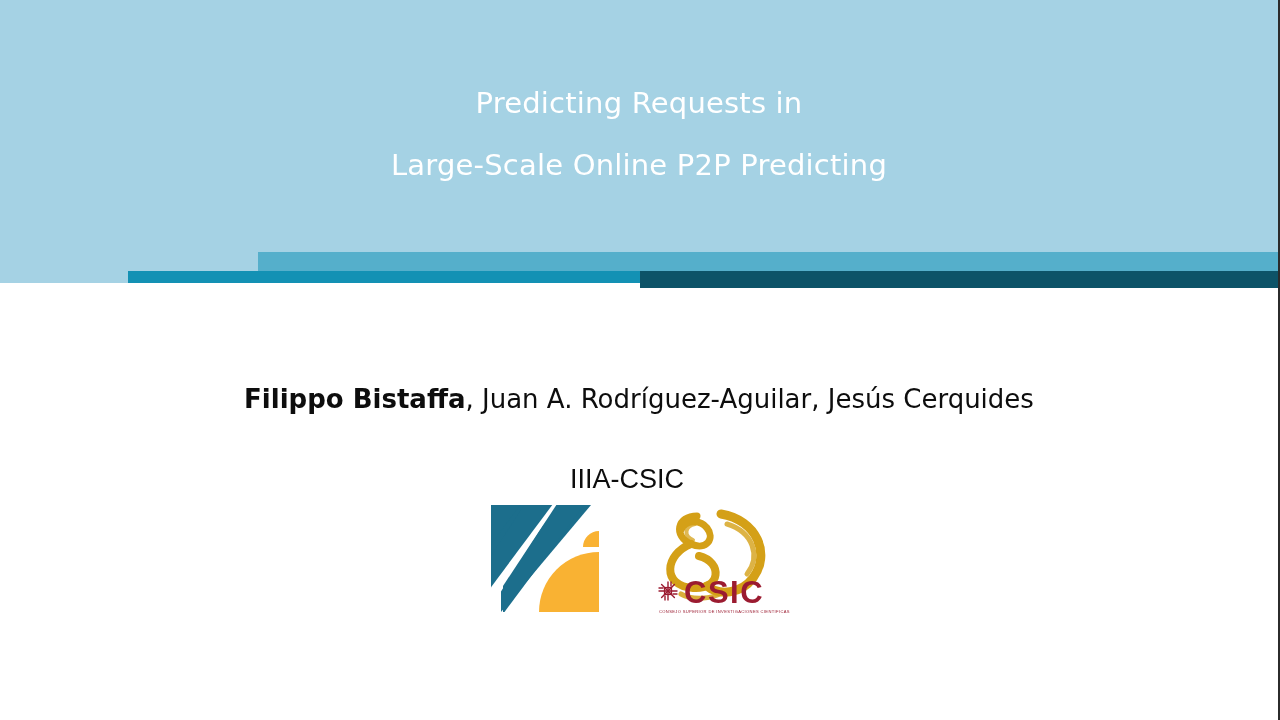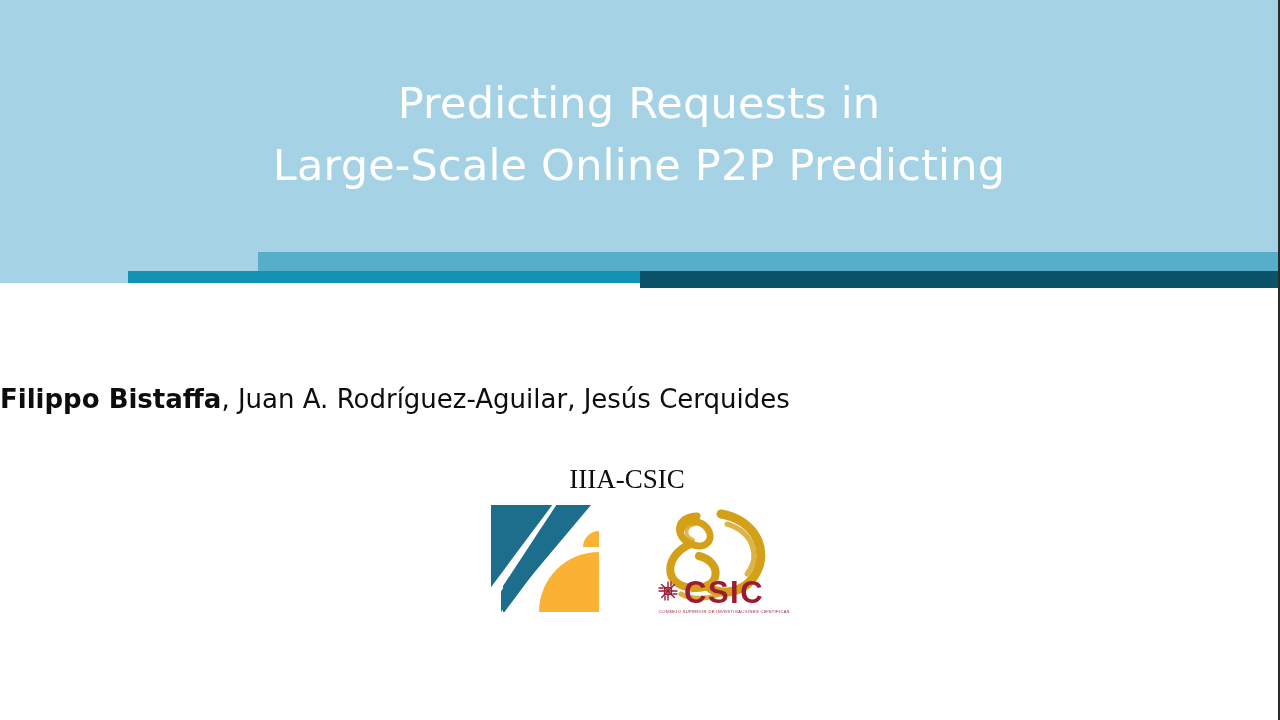--- a/index.html
+++ b/index.html
@@ -34,21 +34,21 @@
   .title-block {
     position: absolute;
     left: 0;
     top: 72px;
     width: 1278px;
     text-align: center;
     color: #ffffff;
   }
   .title-line {
     font-family: "DejaVu Sans", sans-serif;
-    font-size: 43px;
+    font-size: 29px;
     font-weight: 400;
     line-height: 62px;
     letter-spacing: 0.2px;
     color: #ffffff;
     white-space: nowrap;
   }
 
   
   .bar-medium {
     position: absolute;
@@ -83,36 +83,37 @@
     width: 1278px;
     height: 432px;
     background: #ffffff;
   }
 
   .authors {
     position: absolute;
     left: 0;
     top: 96px;
     width: 1278px;
+    text-align: center;
     font-family: "DejaVu Sans", sans-serif;
     font-size: 26px;
     color: #0d0d0d;
     white-space: nowrap;
   }
   .authors .lead {
     font-weight: bold;
   }
 
   .affiliation {
     position: absolute;
     left: 0;
     top: 176px;
     width: 1254px;
     text-align: center;
-    font-family: Liberation Serif, serif;
+    font-family: Liberation Sans, sans-serif;
     font-size: 27px;
     color: #0d0d0d;
   }
 
   
   .logo-row {
     position: absolute;
     left: 0;
     top: 214px;
     width: 1278px;

